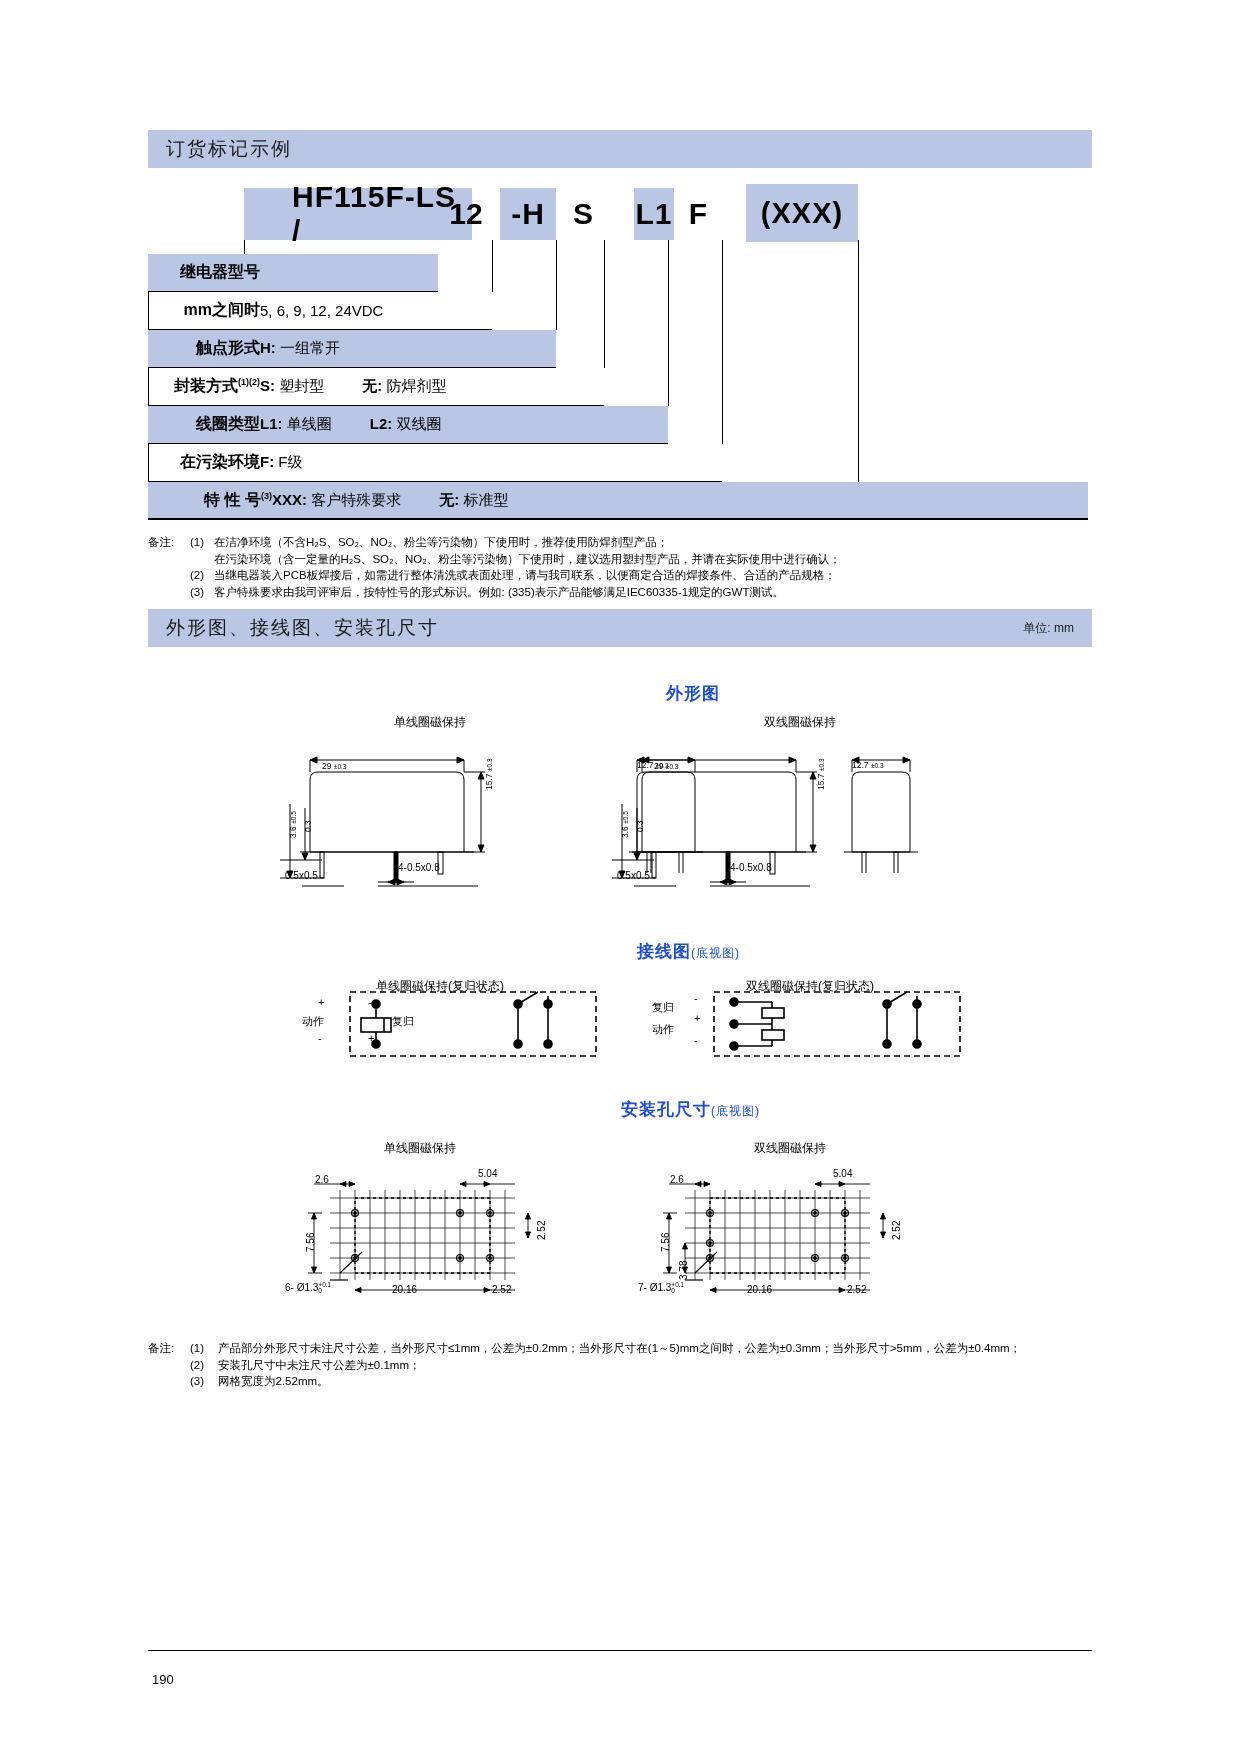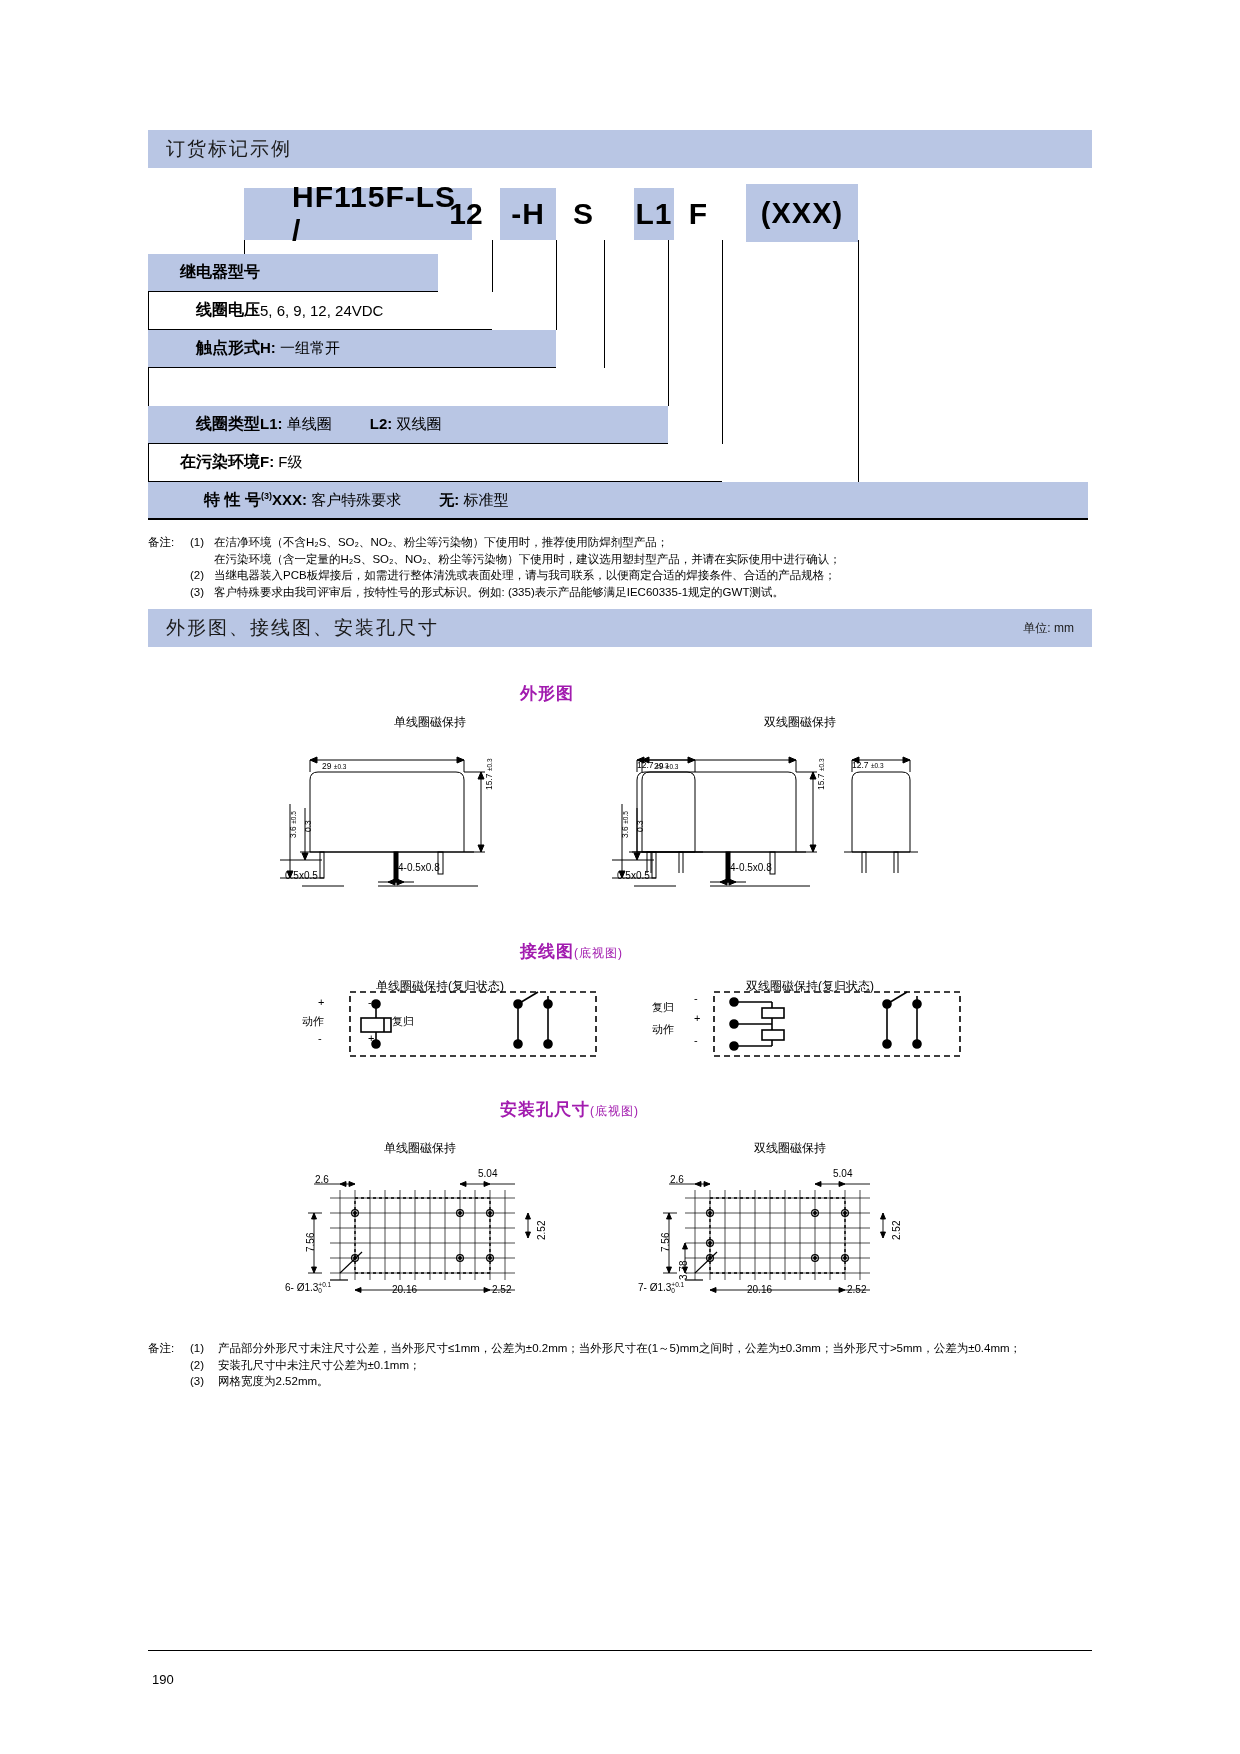--- a/index.html
+++ b/index.html
@@ -29,21 +29,21 @@
 
   .vline{position:absolute;width:1px;background:#000;}
 
   
   .notes{position:absolute;left:148px;width:940px;font-size:11.5px;color:#000;line-height:16.5px;}
   .notes .nrow{display:flex;}
   .notes .nlead{width:42px;flex:none;}
   .notes .nnum{width:24px;flex:none;}
 
   
-  .fig-title{position:absolute;text-align:left;font-size:17px;font-weight:bold;color:#a21caf;letter-spacing:1px;}
+  .fig-title{position:absolute;text-align:right;font-size:17px;font-weight:bold;color:#1d4ed8;letter-spacing:1px;}
   .fig-title .small{font-size:12px;font-weight:normal;}
   .sub-cap{position:absolute;text-align:center;font-size:12px;color:#000;}
   .dim{position:absolute;font-size:8.5px;color:#000;white-space:nowrap;}
   .dim .t{font-size:6.5px;}
   .vdim{position:absolute;font-size:8.5px;color:#000;white-space:nowrap;
         transform:rotate(-90deg);transform-origin:left top;}
   .vdim .t{font-size:6.5px;}
   .lbl{position:absolute;font-size:11px;color:#000;white-space:nowrap;}
 
   .pagenum{position:absolute;left:152px;top:1672px;font-size:13px;color:#000;}
@@ -77,30 +77,37 @@
     <div class="vline" style="left:520px;top:52px;height:166px;"></div>
     <div class="vline" style="left:574px;top:52px;height:204px;"></div>
     <div class="vline" style="left:710px;top:52px;height:242px;"></div>
     <div class="vline" style="left:0px;top:66px;height:228px;"></div>
 
     <div class="srow shade" style="top:66px;width:290px;">
       <div class="lab">继电器型号</div>
     </div>
 
     <div class="srow" style="top:104px;width:344px;">
-      <div class="lab">线圈电压</div>
+      <div class="lab">mm之间时</div>
       <div class="val">5, 6, 9, 12, 24VDC</div>
     </div>
 
     <div class="srow shade" style="top:142px;width:408px;">
       <div class="lab">触点形式</div>
       <div class="val"><b>H:</b>
         <span>一组常开</span></div>
     </div>
 
+    <div class="srow" style="top:180px;width:456px;">
+      <div class="lab"><span>封装方式</span><span class="sup">(1)(2)</span></div>
+      <div class="val"><b>S:</b>
+        <span>塑封型</span><span class="gap"></span>
+        <b>无:</b>
+        <span>防焊剂型</span></div>
+    </div>
 
     <div class="srow shade" style="top:218px;width:520px;">
       <div class="lab">线圈类型</div>
       <div class="val"><b>L1:</b>
         <span>单线圈</span><span class="gap"></span>
         <b>L2:</b>
         <span>双线圈</span></div>
     </div>
 
     <div class="srow" style="top:256px;width:574px;">

